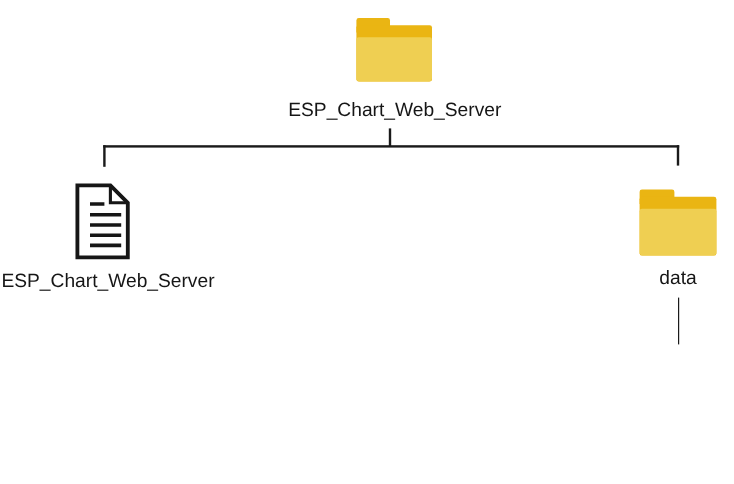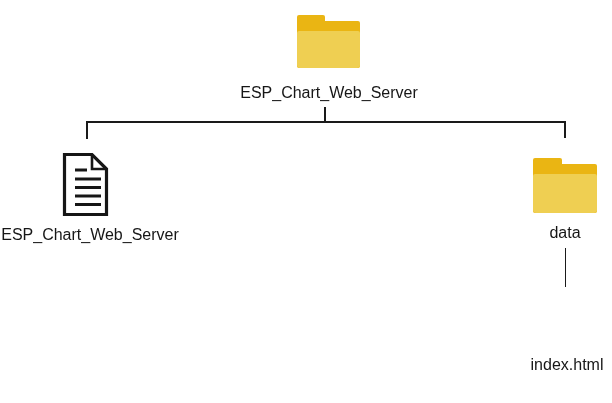--- a/index.html
+++ b/index.html
@@ -118,15 +118,14 @@
   </svg>
   <div class="label" style="left:90px; top:226px;">ESP_Chart_Web_Server</div>
 
   <div class="folder" style="left:533px; top:158px; width:64px; height:55px;">
     <div class="tab"></div>
     <div class="back"></div>
     <div class="front"></div>
   </div>
   <div class="label" style="left:565px; top:224px;">data</div>
 
-  <div class="label" style="left:567px; top:356px;">index.html</div>
 
 </div>
 
 </body></html>

